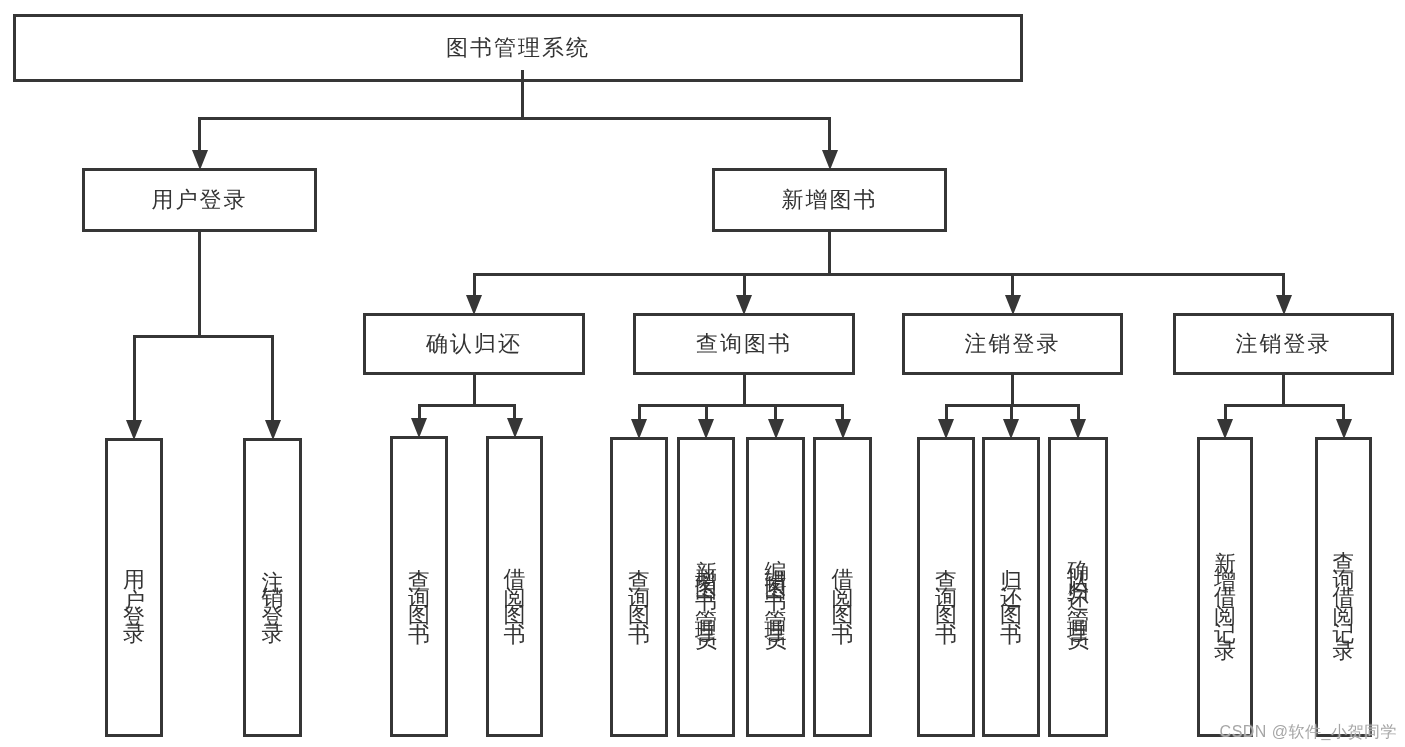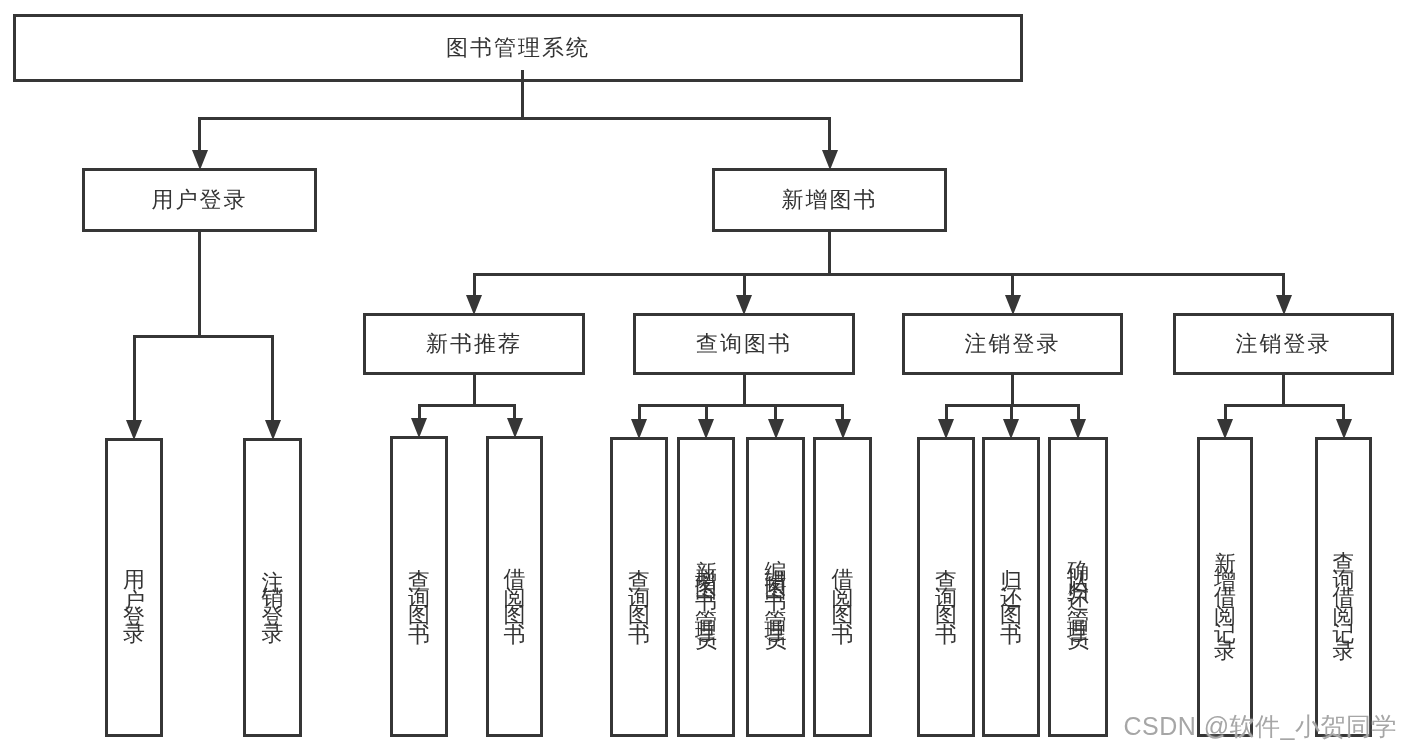--- a/index.html
+++ b/index.html
@@ -31,21 +31,21 @@
   .seg{position:absolute;background:#363636;}
   .arrow{
     position:absolute;width:0;height:0;
     border-left:8px solid transparent;
     border-right:8px solid transparent;
     border-top:20px solid #363636;
   }
   .watermark{
     position:absolute;
     right:8px;bottom:4px;
-    font-size:25px;
+    font-size:16px;
     letter-spacing:0.5px;
     color:#a6a6a6;
     text-shadow:0 0 2px #ffffff;
     white-space:nowrap;
     z-index:5;
   }
 </style>
 </head>
 <body>
 
@@ -54,21 +54,21 @@
       <div class="node h" style="left: 13px; top: 14px; width: 1010px; height: 68px; border-color: rgb(54, 54, 54); color: rgb(51, 51, 51); background: rgb(255, 255, 255);">
         <span class="lbl">图书管理系统</span>
       </div>
       <div class="node h" style="left: 82px; top: 168px; width: 235px; height: 64px; border-color: rgb(54, 54, 54); color: rgb(51, 51, 51); background: rgb(255, 255, 255);">
         <span class="lbl">用户登录</span>
       </div>
       <div class="node h" style="left: 712px; top: 168px; width: 235px; height: 64px; border-color: rgb(54, 54, 54); color: rgb(51, 51, 51); background: rgb(255, 255, 255);">
         <span class="lbl">新增图书</span>
       </div>
       <div class="node h" style="left: 363px; top: 313px; width: 222px; height: 62px; border-color: rgb(54, 54, 54); color: rgb(51, 51, 51); background: rgb(255, 255, 255);">
-        <span class="lbl">新书推荐</span>
+        <span class="lbl">确认归还</span>
       </div>
       <div class="node h" style="left: 633px; top: 313px; width: 222px; height: 62px; border-color: rgb(54, 54, 54); color: rgb(51, 51, 51); background: rgb(255, 255, 255);">
         <span class="lbl">查询图书</span>
       </div>
       <div class="node h" style="left: 902px; top: 313px; width: 221px; height: 62px; border-color: rgb(54, 54, 54); color: rgb(51, 51, 51); background: rgb(255, 255, 255);">
         <span class="lbl">注销登录</span>
       </div>
       <div class="node h" style="left: 1173px; top: 313px; width: 221px; height: 62px; border-color: rgb(54, 54, 54); color: rgb(51, 51, 51); background: rgb(255, 255, 255);">
         <span class="lbl">注销登录</span>
       </div>

